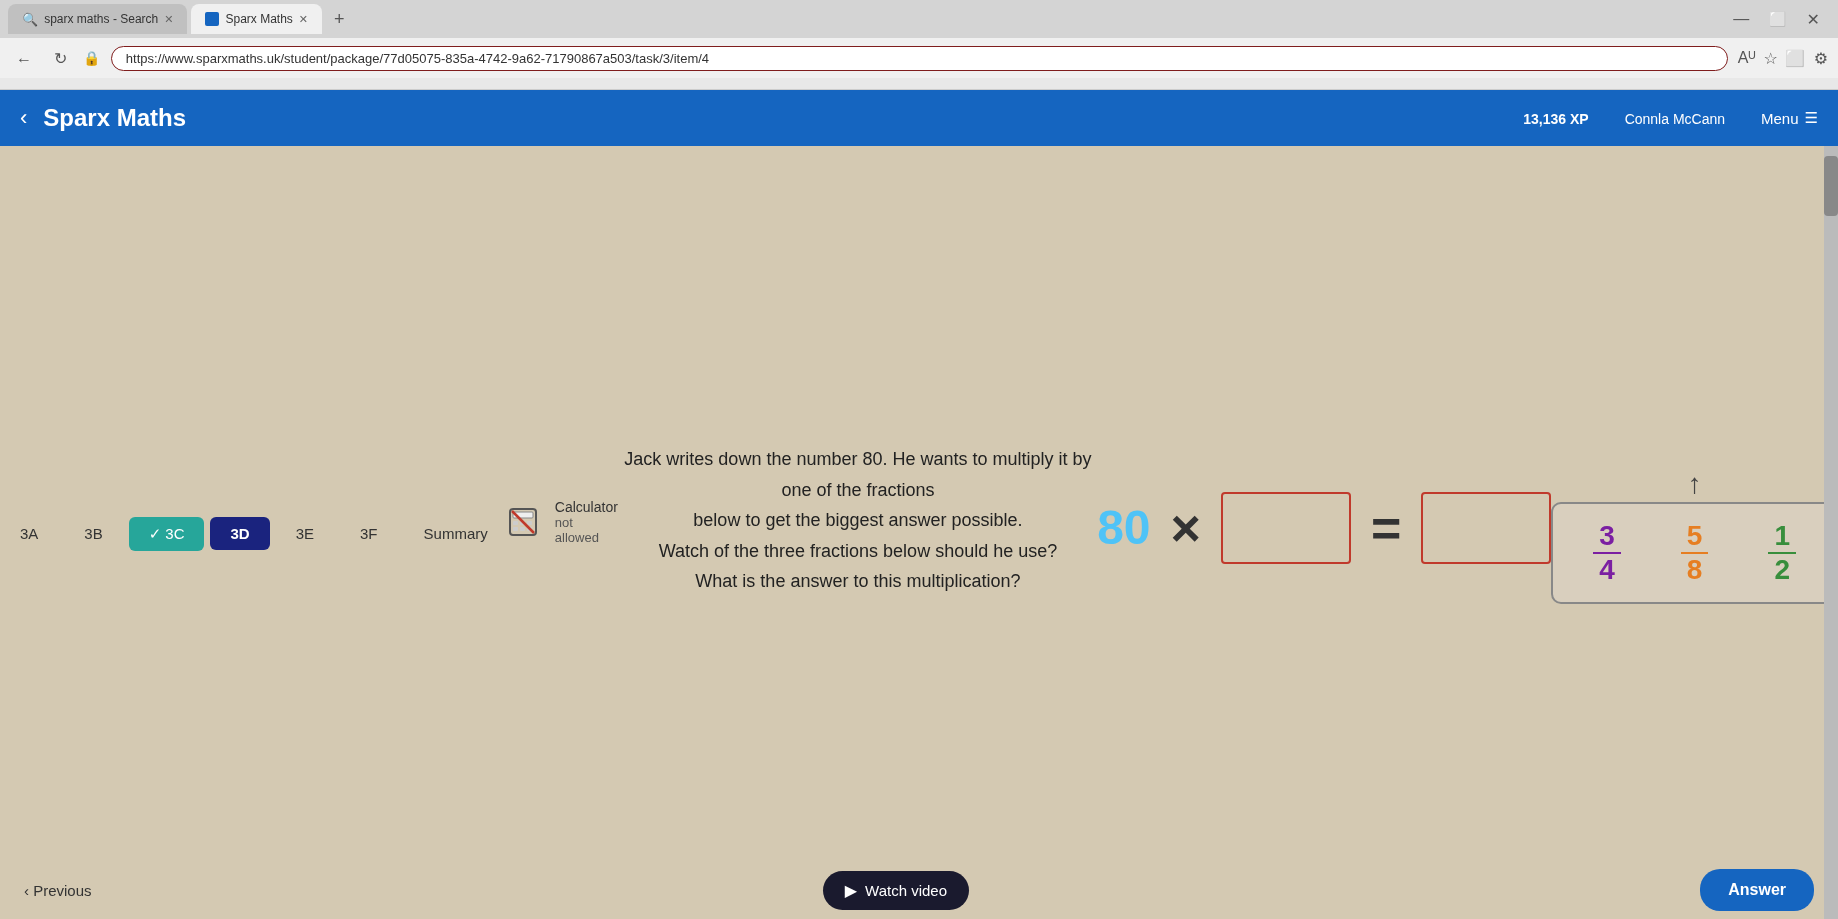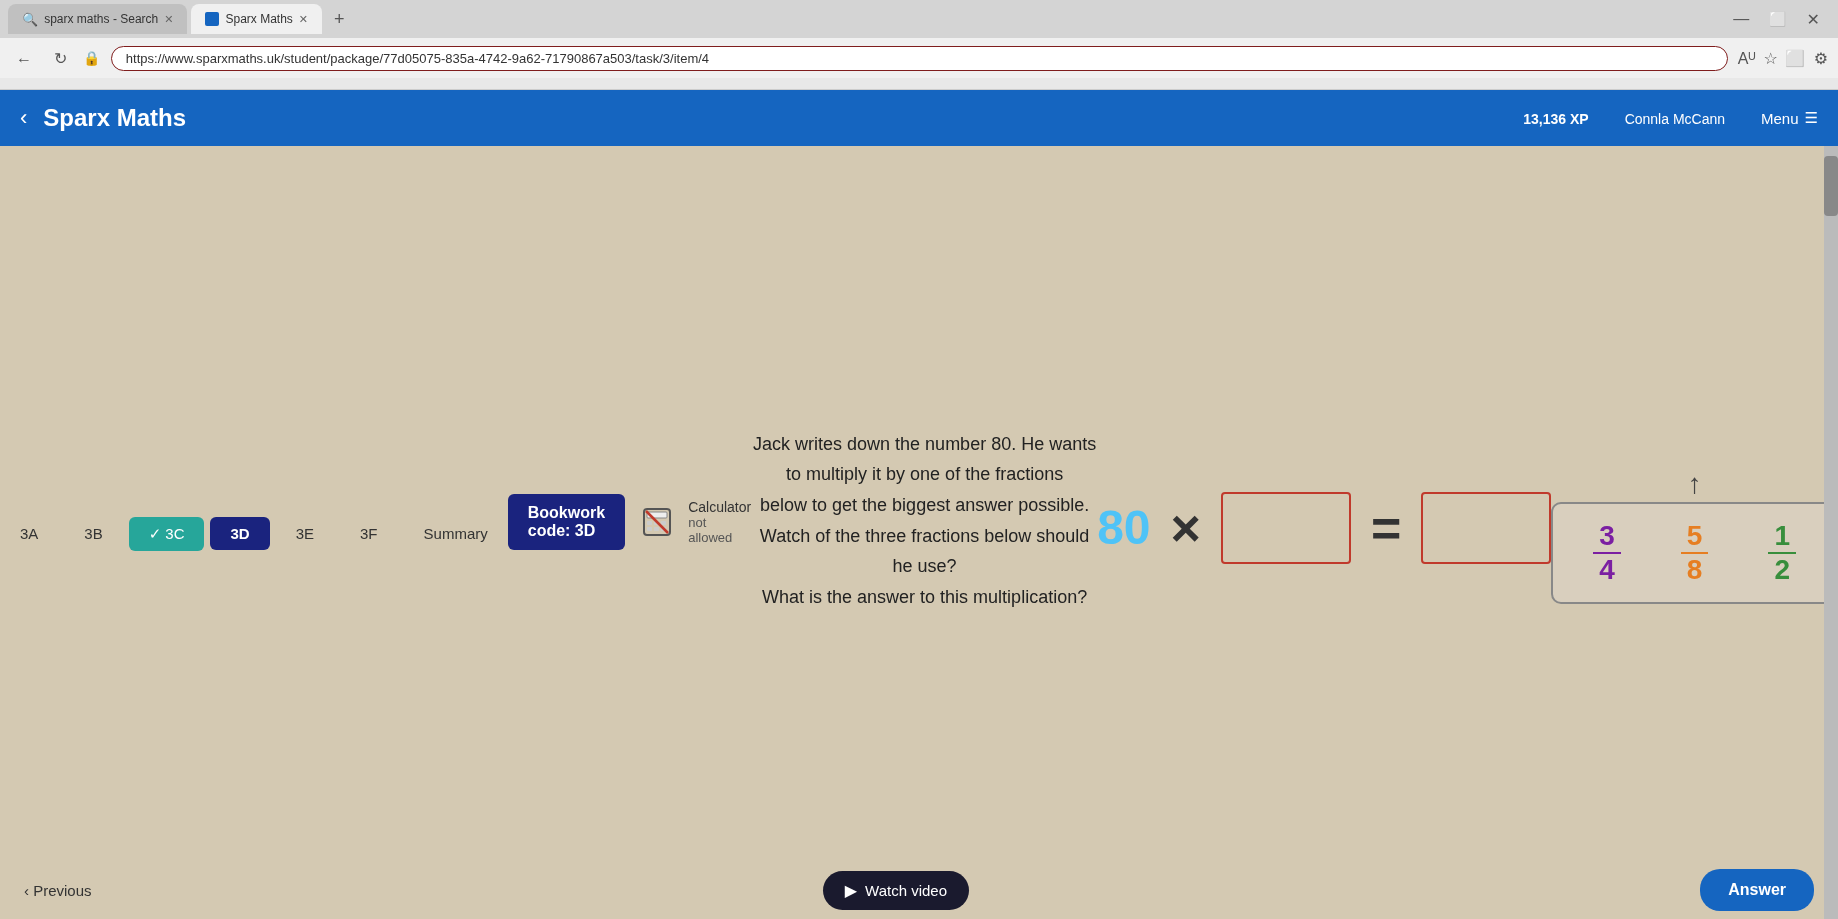--- a/index.html
+++ b/index.html
@@ -89,21 +89,21 @@
       border-radius: 20px;
       padding: 4px 14px;
       font-size: 13px;
       color: #333;
       display: flex;
       align-items: center;
     }
     .browser-icons {
       display: flex;
       gap: 8px;
-      align-items: flex-end;
+      align-items: center;
       font-size: 16px;
       color: #555;
     }
 
     
     .app-header {
       background: #1565c0;
       height: 56px;
       display: flex;
       align-items: center;
@@ -430,21 +430,20 @@
     </button>
     <button class="task-tab">
       <span>3F</span>
     </button>
     <button class="task-tab summary">
       <span>Summary</span>
     </button>
   </div>
 
   <div class="bookwork-row">
-    <div class="bookwork-code">Bookwork code: 3D</div>
     <div class="calculator-info">
       <div class="calc-icon">
         <svg width="30" height="30" viewBox="0 0 30 30">
           <rect x="2" y="2" width="26" height="26" rx="3" fill="none" stroke="#555" stroke-width="2"></rect>
           <rect x="5" y="5" width="20" height="6" rx="1" fill="#eee" stroke="#888" stroke-width="1"></rect>
           <rect x="5" y="14" width="5" height="4" rx="1" fill="#ccc"></rect>
           <rect x="12" y="14" width="5" height="4" rx="1" fill="#ccc"></rect>
           <rect x="19" y="14" width="5" height="4" rx="1" fill="#ccc"></rect>
           <rect x="5" y="20" width="5" height="4" rx="1" fill="#ccc"></rect>
           <rect x="12" y="20" width="5" height="4" rx="1" fill="#ccc"></rect>

